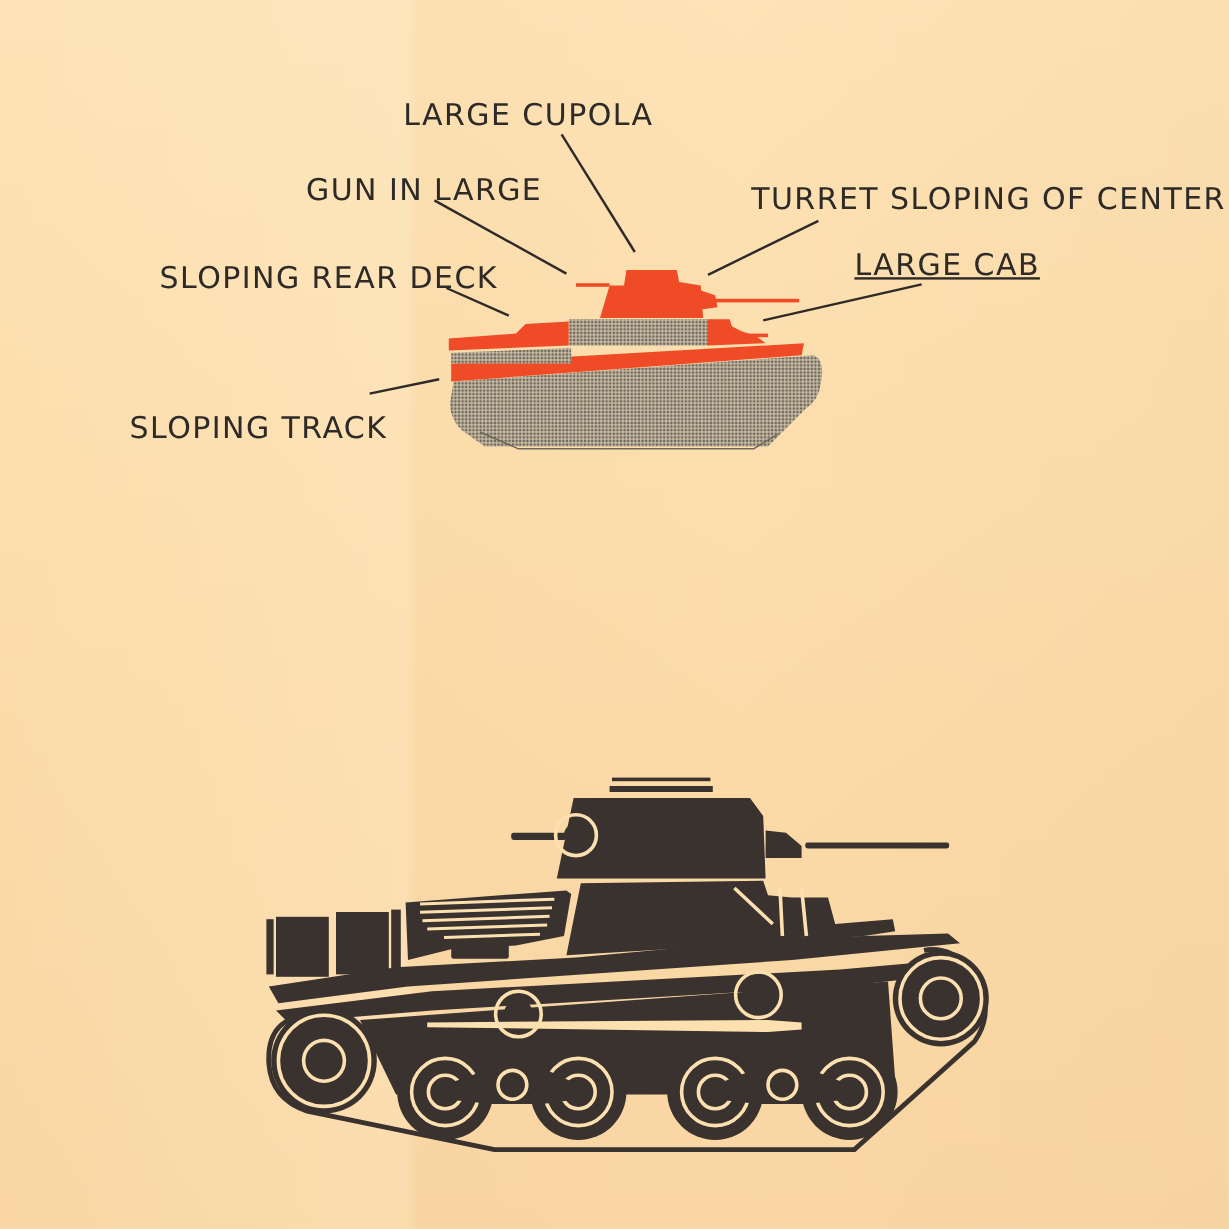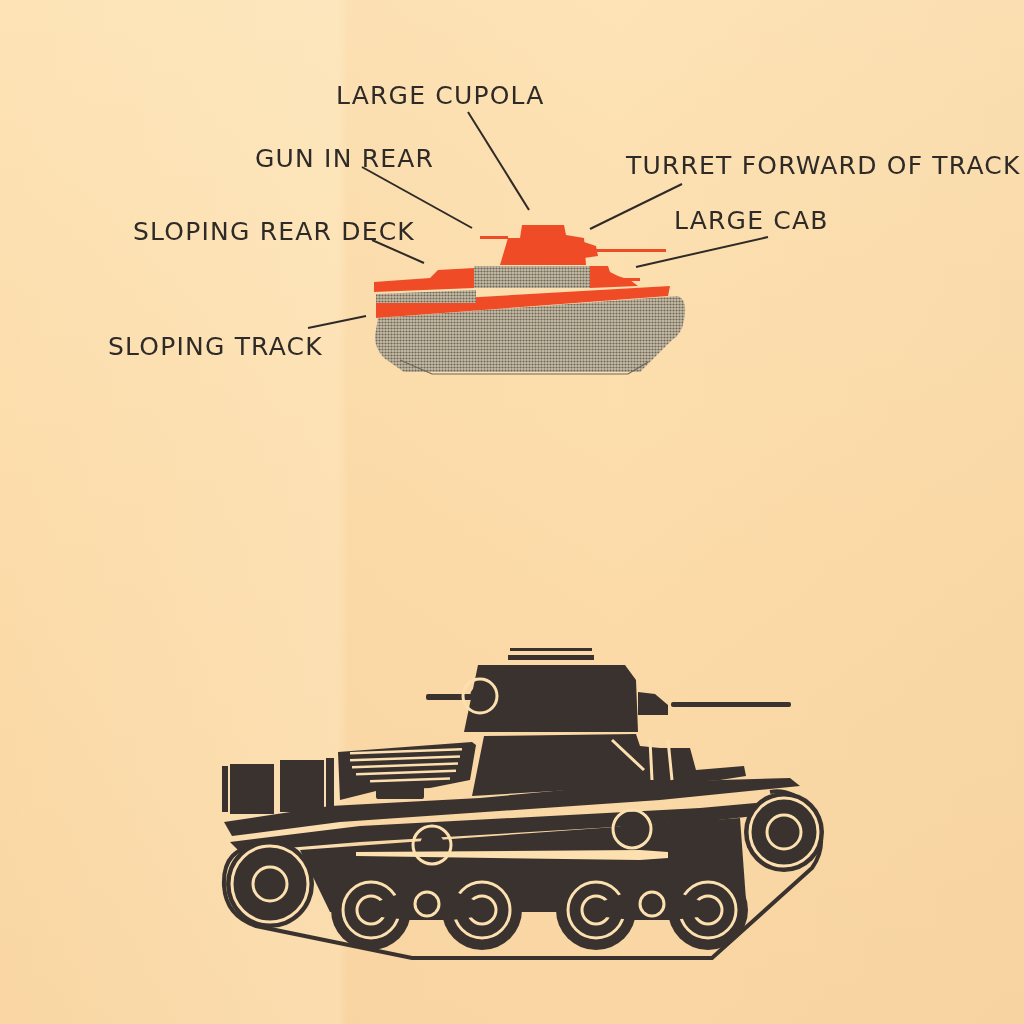--- a/index.html
+++ b/index.html
@@ -34,25 +34,25 @@
       left: 0;
       top: 0;
     }
   </style>
 </head>
 <body>
 
 <div class="paper"></div>
 
 <div class="label" style="left:336px; top:83px;">LARGE CUPOLA</div>
-<div class="label" style="left:255px; top:146px;">GUN IN REAR</div>
-<div class="label" style="left:626px; top:153px;">TURRET FORWARD OF TRACK</div>
+<div class="label" style="left:255px; top:146px;">GUN IN LARGE</div>
+<div class="label" style="left:626px; top:153px;">TURRET SLOPING OF CENTER</div>
 <div class="label" style="left:117px; top:219px;margin-left:16px;">SLOPING REAR DECK</div>
-<div class="label" style="left:674px; top:208px;">LARGE CAB</div>
-<div class="label" style="left:108px; top:314px;margin-top:20px;">SLOPING TRACK</div>
+<div class="label" style="left:712px; top:208px;text-decoration:underline;">LARGE CAB</div>
+<div class="label" style="left:108px; top:324px;margin-top:20px;">SLOPING TRACK</div>
 
 <svg class="layer" width="1024" height="1024" viewBox="0 0 1024 1024">
   <defs>
     <pattern id="halftone" width="3" height="3" patternUnits="userSpaceOnUse">
       <rect width="3" height="3" fill="#c9bda5"></rect>
       <circle cx="1.5" cy="1.5" r="1.1" fill="#6d665a"></circle>
     </pattern>
   </defs>
 
   <g stroke="#2e2a27" stroke-width="2" fill="none">

